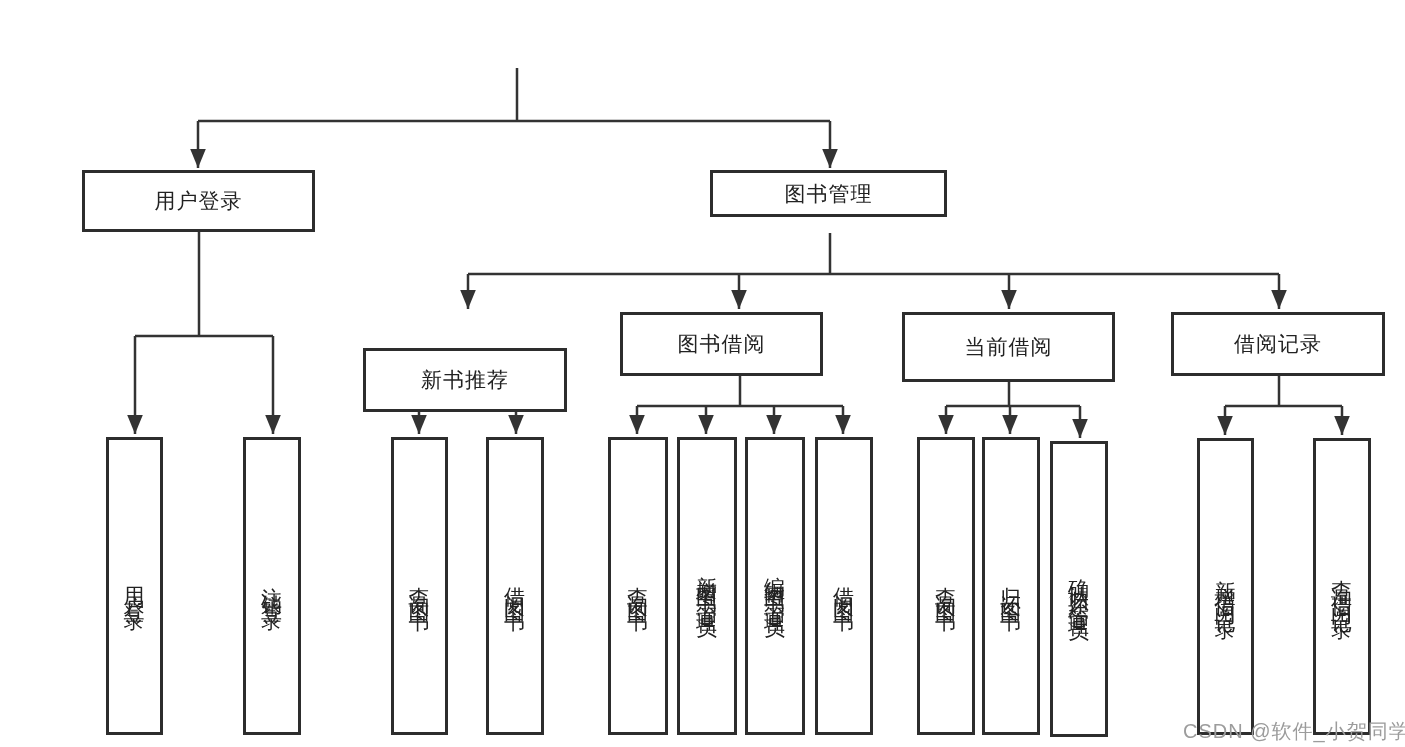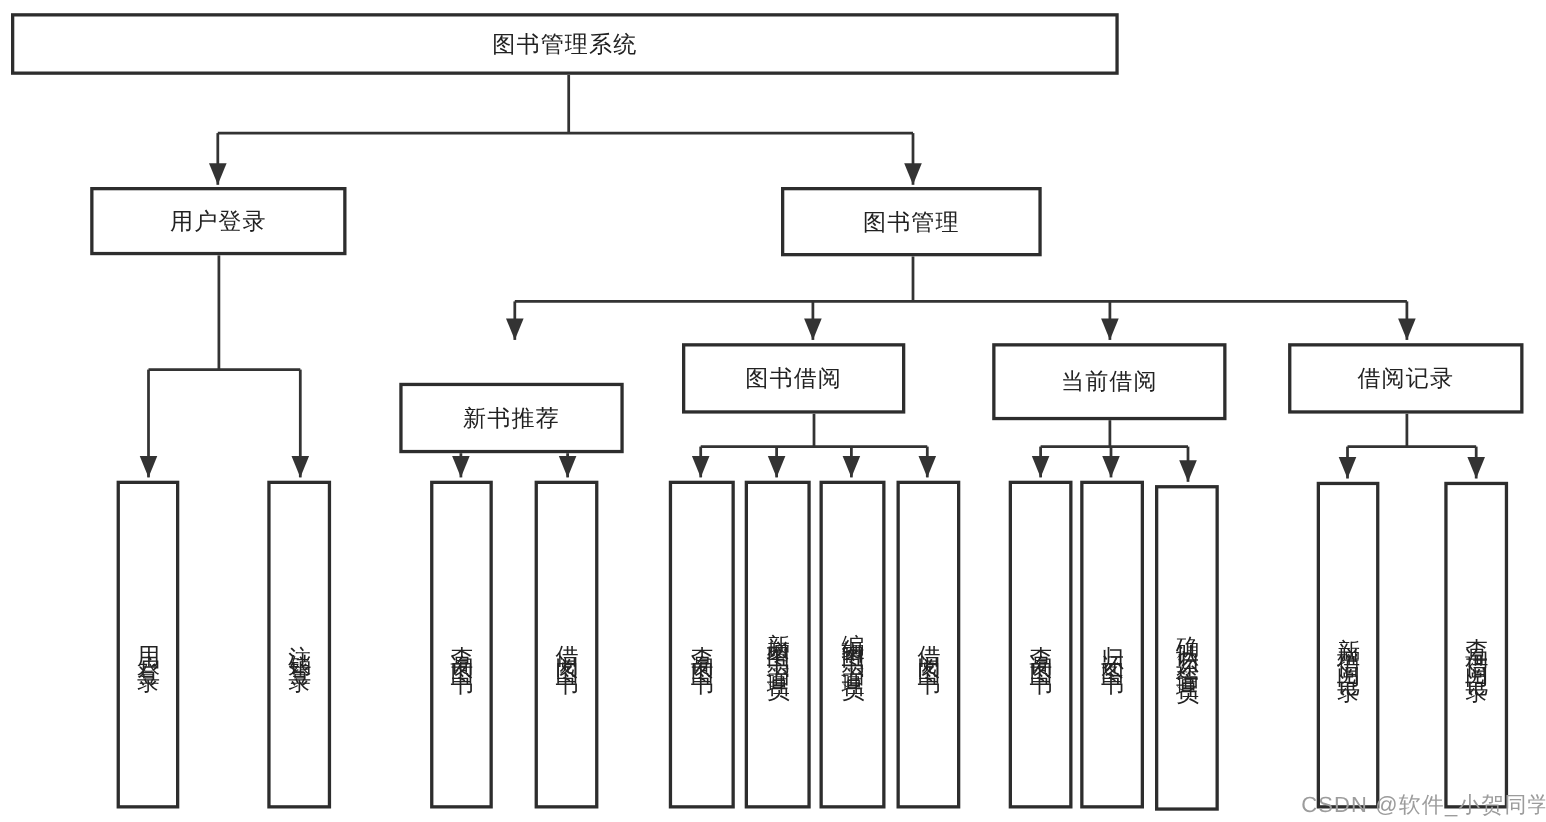--- a/index.html
+++ b/index.html
@@ -79,28 +79,25 @@
       <line x1="1080" y1="406" x2="1080" y2="438" marker-end="url(#ah)"></line>
     </g>
 
     <g>
       <path d="M1279 376 V406 M1225 406 H1342"></path>
       <line x1="1225" y1="406" x2="1225" y2="435" marker-end="url(#ah)"></line>
       <line x1="1342" y1="406" x2="1342" y2="435" marker-end="url(#ah)"></line>
     </g>
   </svg>
 
-  <div class="node h" style="left:10px;top:12px;width:1007px;height:56px;">
-    <span>图书管理系统</span>
-  </div>
 
   <div class="node h" style="left:82px;top:170px;width:233px;height:62px;">
     <span>用户登录</span>
   </div>
-  <div class="node h" style="left:710px;top:170px;width:237px;height:63px;">
+  <div class="node h" style="left:710px;top:170px;width:237px;height:47px;">
     <span>图书管理</span>
   </div>
 
   <div class="node h" style="left:363px;top:312px;width:204px;height:64px;margin-top:36px;">
     <span>新书推荐</span>
   </div>
   <div class="node h" style="left:620px;top:312px;width:203px;height:64px;align-items:center;">
     <span>图书借阅</span>
   </div>
   <div class="node h" style="left:902px;top:312px;width:213px;height:70px;">

